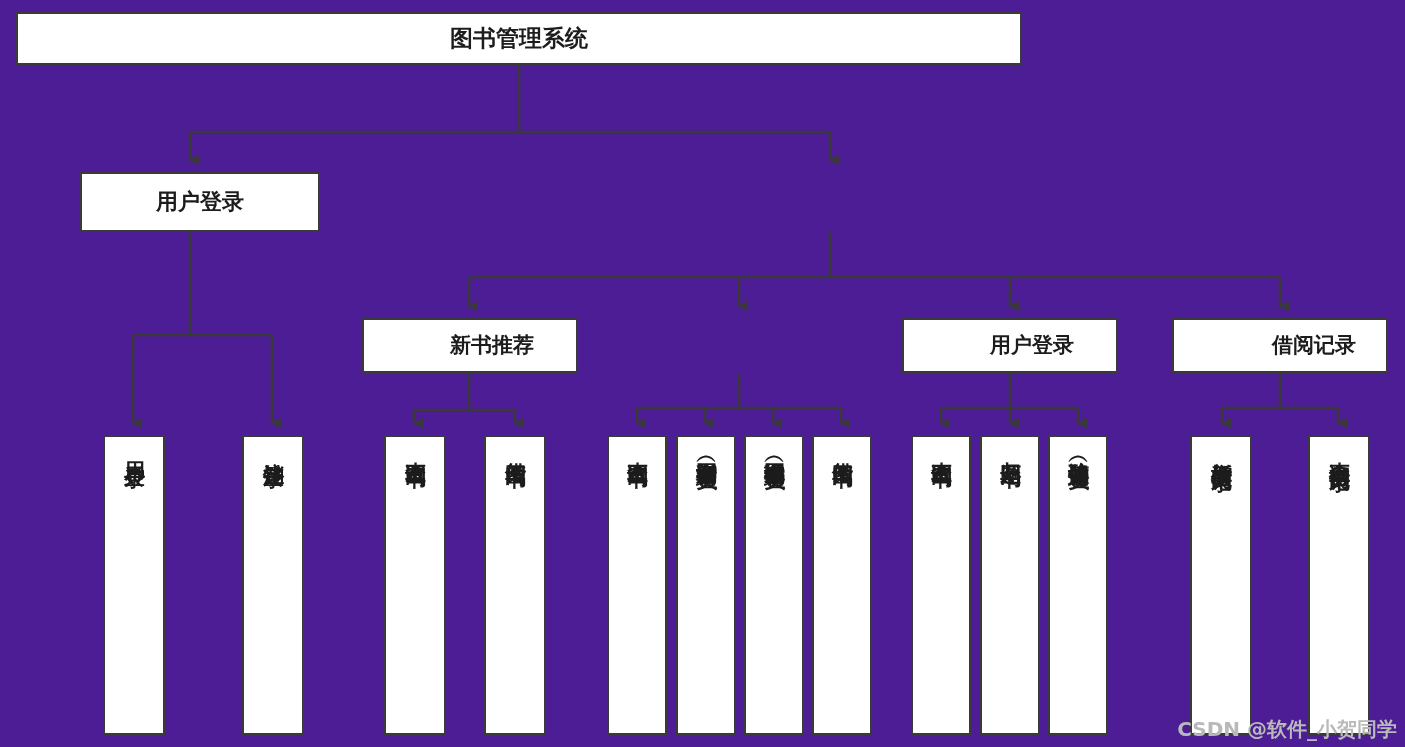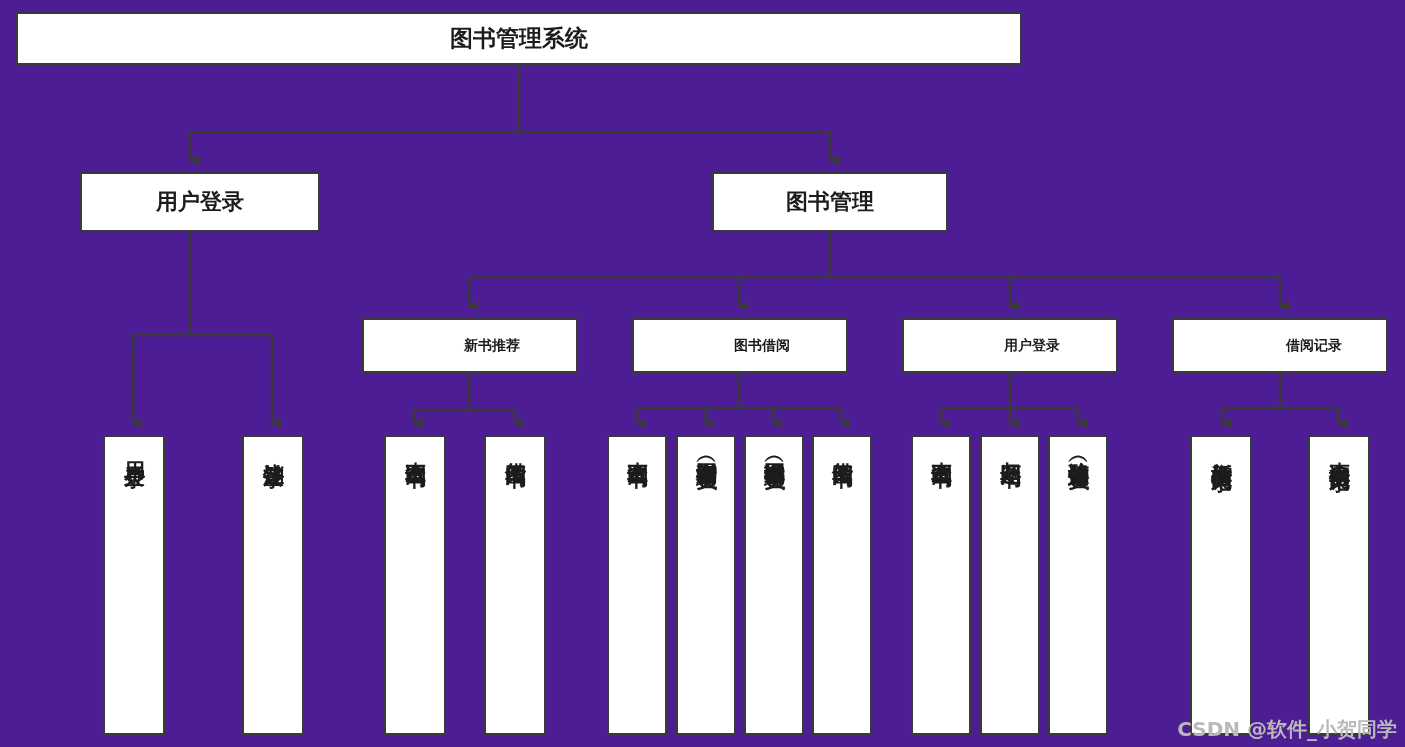--- a/index.html
+++ b/index.html
@@ -42,21 +42,21 @@
     line-height: 1.12;
     white-space: nowrap;
   }
   .node-root .node-label {
     font-size: 23px;
   }
   .node-mid .node-label {
     font-size: 22px;
   }
   .node-sub .node-label {
-    font-size: 14px;
+    font-size: 21px;
     margin-left: 44px;
   }
   .node-leaf {
     align-items: flex-start;
     justify-content: center;
     padding-top: 8px;
   }
   .node-leaf .node-label {
     font-size: 21px;
     writing-mode: vertical-rl;
@@ -134,30 +134,24 @@
     </g>
   </svg>
 
   <div class="node-box node-root" style="left:16px; top:12px; width:1006px; height:53px;">
     <span class="node-label">图书管理系统</span>
   </div>
 
   <div class="node-box node-mid" style="left:80px; top:172px; width:240px; height:60px;">
     <span class="node-label">用户登录</span>
   </div>
-  <div class="node-box node-mid" style="left:712px; top:172px; width:236px; height:60px;">
-    <span class="node-label">图书管理</span>
-  </div>
 
   <div class="node-box node-sub" style="left:362px; top:318px; width:216px; height:55px;">
     <span class="node-label">新书推荐</span>
   </div>
-  <div class="node-box node-sub" style="left:632px; top:318px; width:216px; height:55px;">
-    <span class="node-label">图书借阅</span>
-  </div>
   <div class="node-box node-sub" style="left:902px; top:318px; width:216px; height:55px;">
     <span class="node-label">用户登录</span>
   </div>
   <div class="node-box node-sub" style="left:1172px; top:318px; width:216px; height:55px;padding-left:24px;">
     <span class="node-label">借阅记录</span>
   </div>
 
   <div class="node-box node-leaf" style="left:103px; top:435px; width:62px; height:300px;">
     <span class="node-label">用户登录</span>
   </div>

